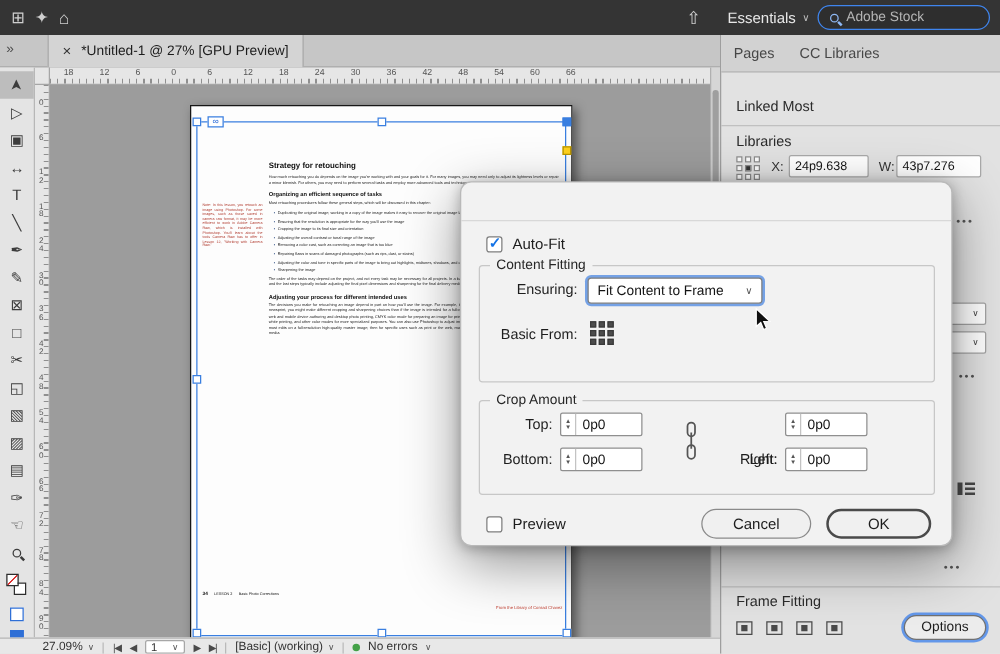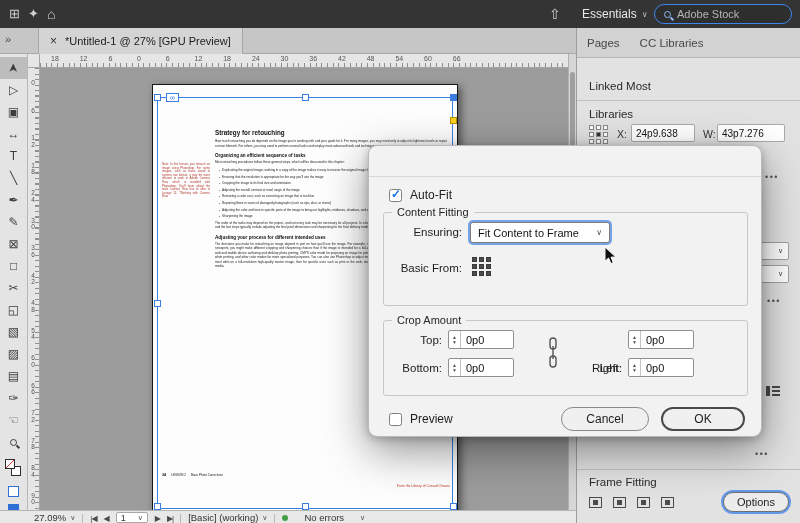--- a/index.html
+++ b/index.html
@@ -370,21 +370,21 @@
       <span class="schv" data-name="chevron-down-icon">∨</span>
     </span>
     <span class="navg" data-name="next-page-button">▶</span>
     <span class="navg" data-name="last-page-button">▶|</span>
     <span class="sep" data-name="divider"></span>
     <span data-name="preflight-profile-select" style="display:flex;gap:4px;align-items:center;">
       <span data-name="preflight-profile">[Basic] (working)</span>
       <span class="schv" data-name="chevron-down-icon">∨</span>
     </span>
     <span class="sep" data-name="divider"></span>
-    <span data-name="preflight-status" style="display:flex;gap:16px;align-items:center;">
+    <span data-name="preflight-status" style="display:flex;gap:6px;align-items:center;">
       <span id="okdot" data-name="status-dot"></span>
       <span data-name="preflight-status-text">No errors</span>
       <span class="schv" data-name="chevron-down-icon">∨</span>
     </span>
   </div>
 
   <div id="rpanel" data-name="properties-panel">
     <div id="rtabs" data-name="panel-tabs">
       <span class="rtab" data-name="tab-pages">Pages</span>
       <span class="rtab" data-name="tab-cc-libraries">CC Libraries</span>

